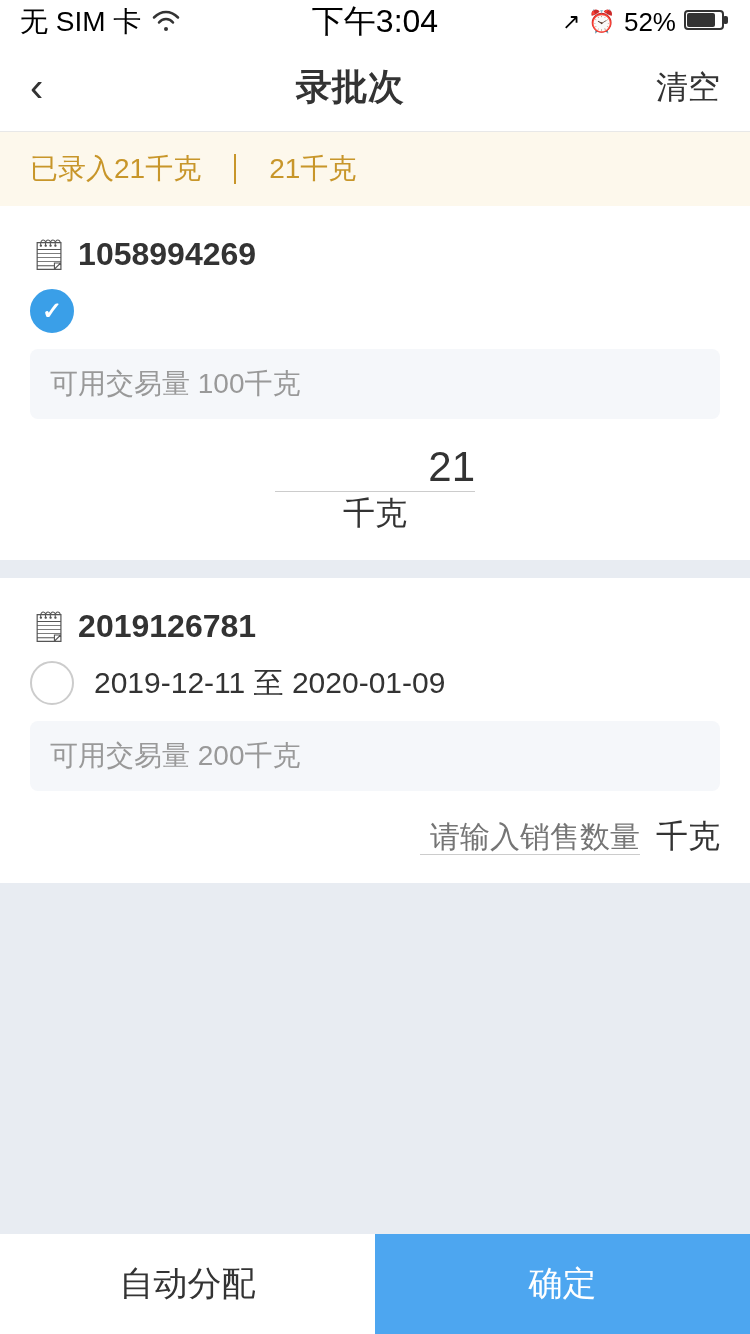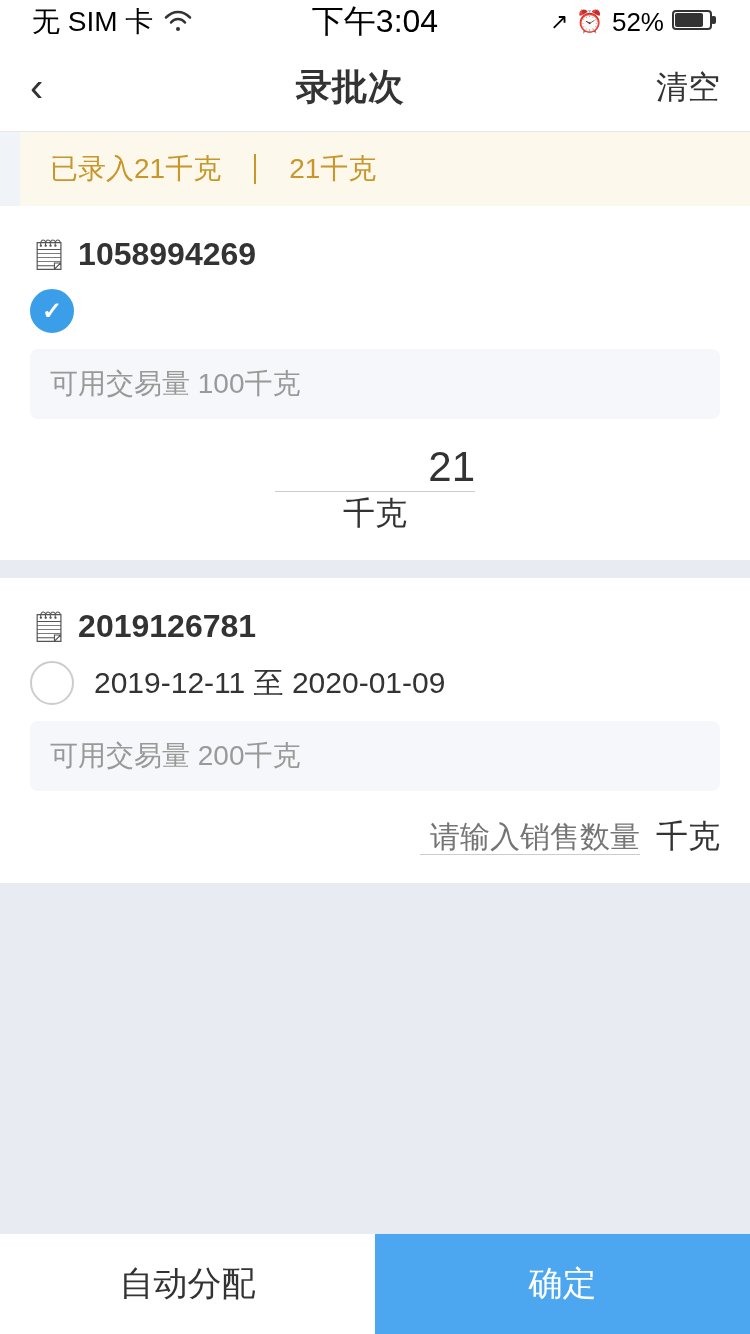--- a/index.html
+++ b/index.html
@@ -13,21 +13,21 @@
     }
 
     
     .status-bar {
       width: 100%;
       height: 44px;
       background: #fff;
       display: flex;
       align-items: center;
       justify-content: space-between;
-      padding: 0 32px;
+      padding: 0 20px;
       font-size: 28px;
     }
     .status-left {
       display: flex;
       align-items: center;
       gap: 10px;
       font-size: 28px;
       font-weight: 500;
     }
     .status-center {
@@ -71,21 +71,20 @@
       cursor: pointer;
     }
 
     
     .info-banner {
       background: #fdf8ec;
       padding: 18px 30px;
       display: flex;
       align-items: center;
       gap: 13px;
-      margin-left: 20px;
     }
     .info-text {
       font-size: 28px;
       color: #c8962a;
     }
     .info-divider {
       width: 2px;
       height: 30px;
       background: #c8962a;
       margin: 0 20px;

